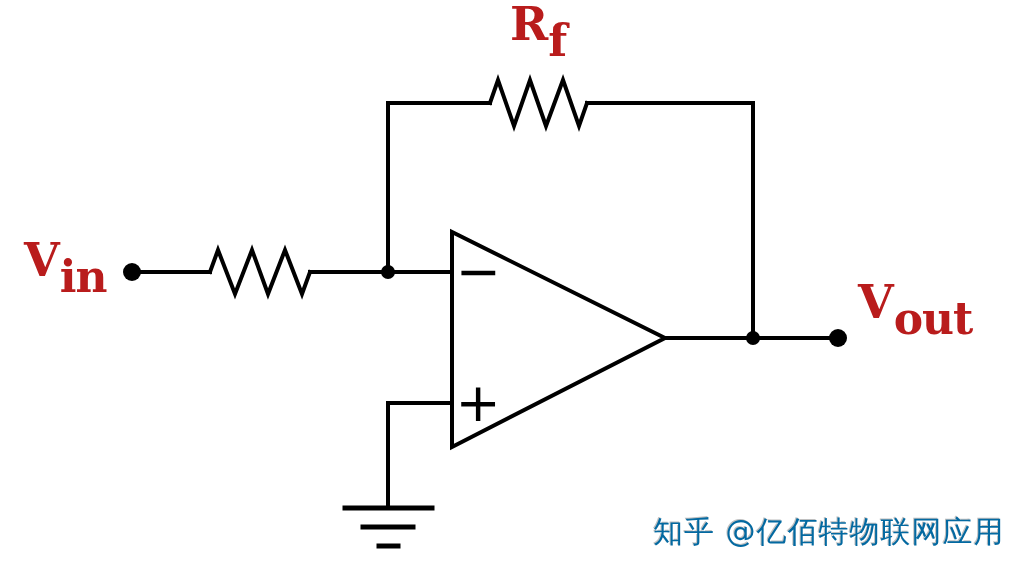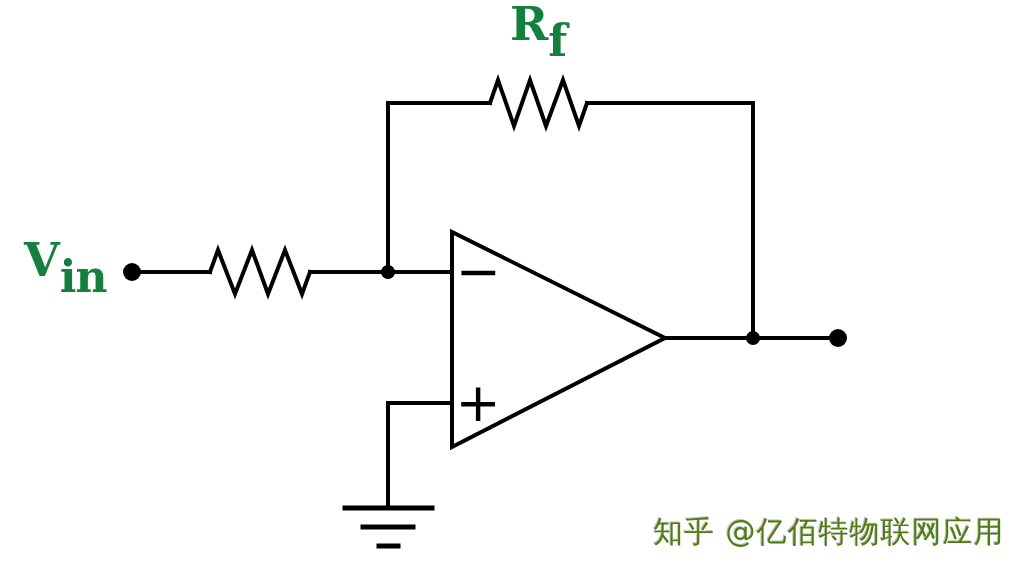--- a/index.html
+++ b/index.html
@@ -18,21 +18,21 @@
   #circuit-svg {
     position: absolute;
     left: 0;
     top: 0;
   }
   .label {
     position: absolute;
     font-weight: bold;
     font-size: 46px;
     line-height: 1;
-    color: #15803d;
+    color: #b91c1c;
     white-space: nowrap;
   }
   .label .sub {
     font-size: 44px;
     position: relative;
     top: 16px;
     letter-spacing: -1px;
   }
   .sign {
     position: absolute;
@@ -53,21 +53,21 @@
   #rin-label  { left: 218px; top: 182px; }
   #rf-label   { left: 510px; top: 1px; }
   #vout-label { left: 858px; top: 279px; }
   #watermark {
     position: absolute;
     left: 653px;
     top: 512px;
     font-family: "DejaVu Sans", "Liberation Sans", sans-serif;
     font-size: 30px;
     letter-spacing: 1px;
-    color: #4d7c0f;
+    color: #0369a1;
     text-shadow: 1px 1px 0 #ffffff, -1px -1px 0 #c0c0c0;
     white-space: nowrap;
   }
 </style>
 </head>
 <body>
 
 <div id="stage">
 
   <svg id="circuit-svg" width="1024" height="581" viewBox="0 0 1024 581">
@@ -113,19 +113,22 @@
 
   <div class="label" id="vin-label">
     <span>V</span><span class="sub">in</span>
   </div>
 
 
   <div class="label" id="rf-label">
     <span>R</span><span class="sub">f</span>
   </div>
 
+  <div class="label" id="vout-label">
+    <span>V</span><span class="sub">out</span>
+  </div>
 
   <div class="sign" id="minus-sign">−</div>
   <div class="sign" id="plus-sign">+</div>
 
   <div id="watermark">知乎 @亿佰特物联网应用</div>
 
 </div>
 
 </body></html>

